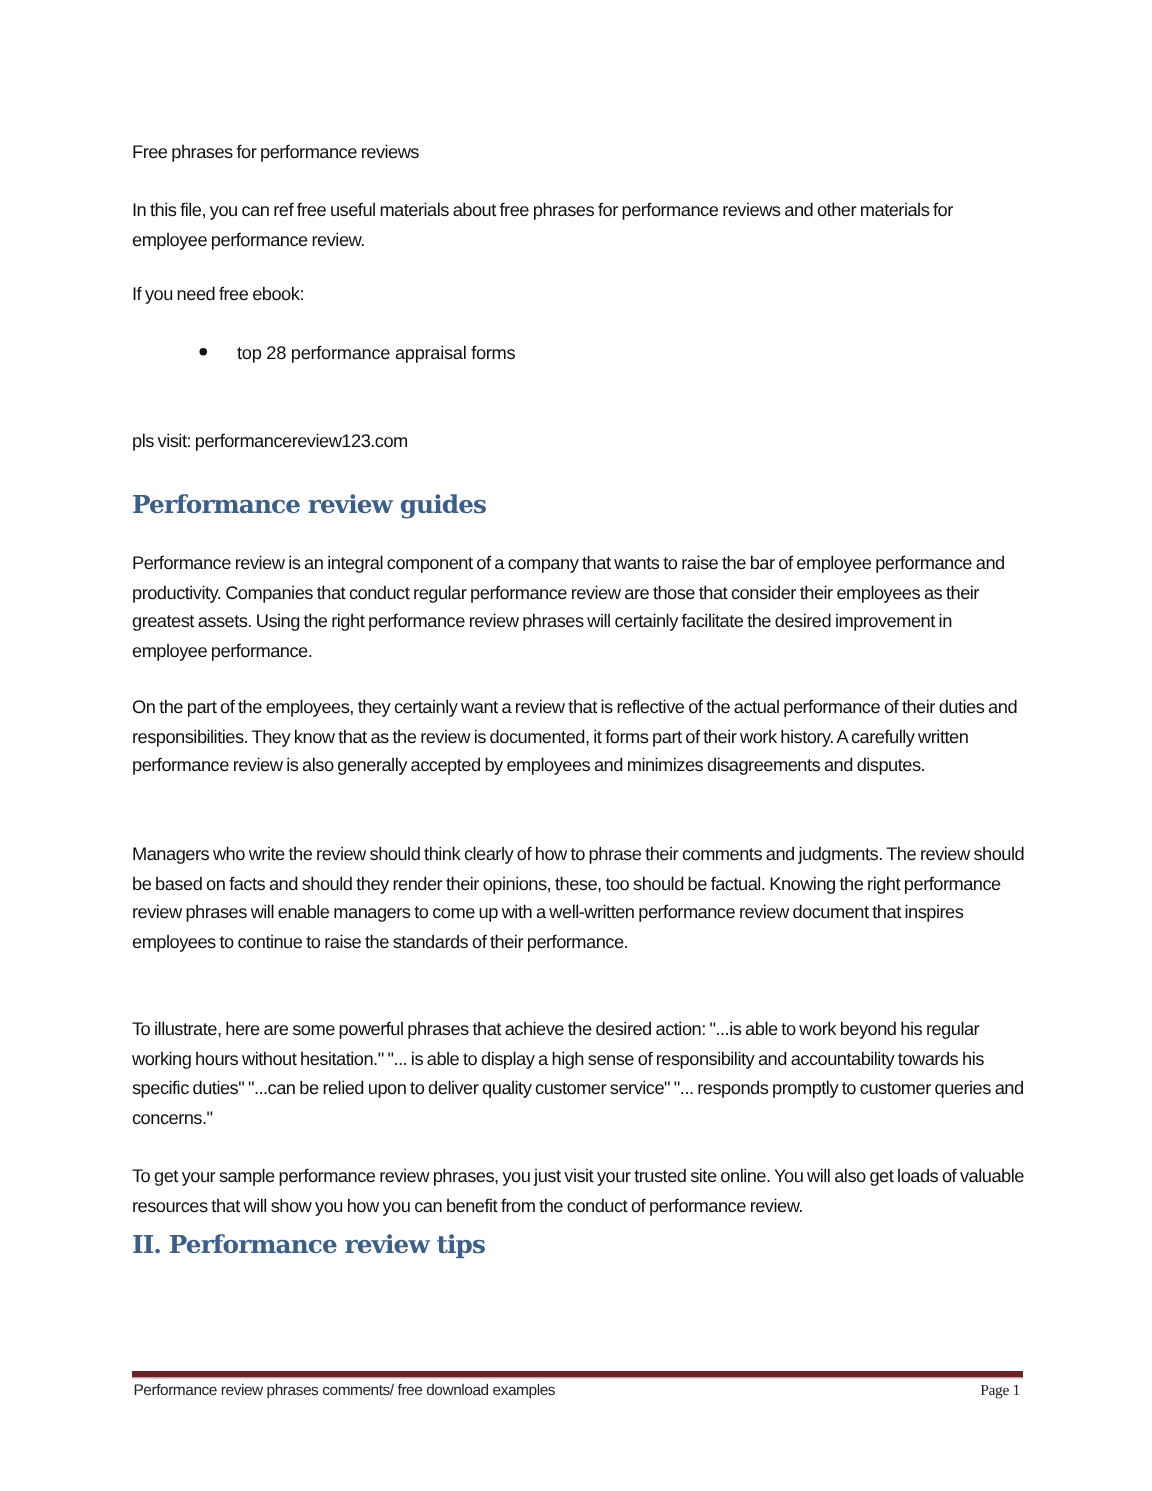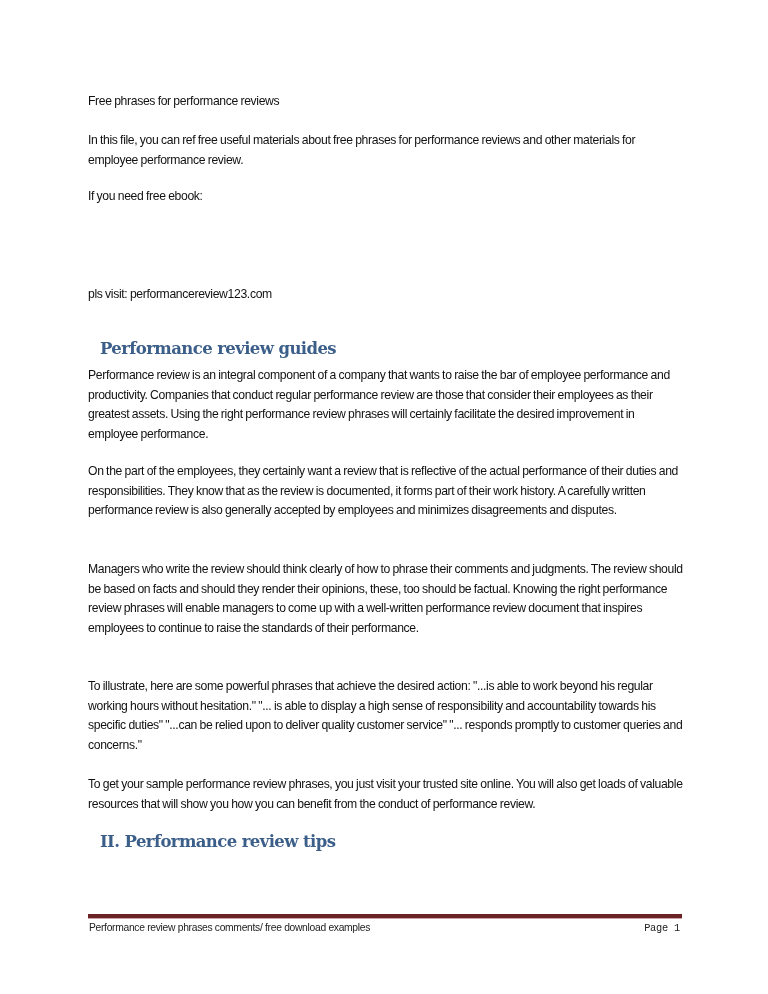--- a/index.html
+++ b/index.html
@@ -33,21 +33,21 @@
       white-space: normal;
     }
     .h {
       position: absolute;
       left: 0;
       font-family: "DejaVu Serif", serif;
       font-weight: bold;
       font-size: 16.5px;
       letter-spacing: -0.6px;
       color: #3c5f8a;
-      margin: 12px;
+      margin: 0;
     }
     ul.bullets {
       position: absolute;
       left: 0;
       top: 225px;
       margin: 0;
       padding: 0;
       list-style: none;
     }
     ul.bullets li {
@@ -88,38 +88,42 @@
       top: 922px;
       font-family: Liberation Sans, sans-serif;
       font-size: 10.3px;
       letter-spacing: -0.3px;
       color: #222;
     }
     .footer-right {
       position: absolute;
       right: 88px;
       top: 922px;
-      font-family: Liberation Mono, monospace;
+      font-family: Liberation Serif, serif;
       font-size: 10.3px;
       letter-spacing: -0.2px;
       color: #222;
     }
   </style>
 </head>
 <body>
 
 <div class="page">
 
   <p class="p" style="top:92px;">Free phrases for performance reviews</p>
 
   <p class="p" style="top:131px;">In this file, you can ref free useful materials about free phrases for performance reviews and other materials for employee performance review.</p>
 
   <p class="p" style="top:187px;">If you need free ebook:</p>
 
   <ul class="bullets">
+    <li>
+      <span class="dot"></span>
+      <span>top 28 performance appraisal forms</span>
+    </li>
   </ul>
 
   <p class="p" style="top:285px;">pls visit: performancereview123.com</p>
 
   <h2 class="h" style="top:327px;">Performance review guides</h2>
 
   <p class="p" style="top:366px;">Performance review is an integral component of a company that wants to raise the bar of employee performance and productivity.  Companies that conduct regular performance review are those that consider their employees as their greatest assets.  Using the right performance review phrases will certainly facilitate the desired improvement in employee performance.</p>
 
   <p class="p" style="top:462px;">On the part of the employees, they certainly want a review that is reflective of the actual performance of their duties and responsibilities.  They know that as the review is documented, it forms part of their work history.  A carefully written performance review is also generally accepted by employees and minimizes disagreements and disputes.</p>
 

